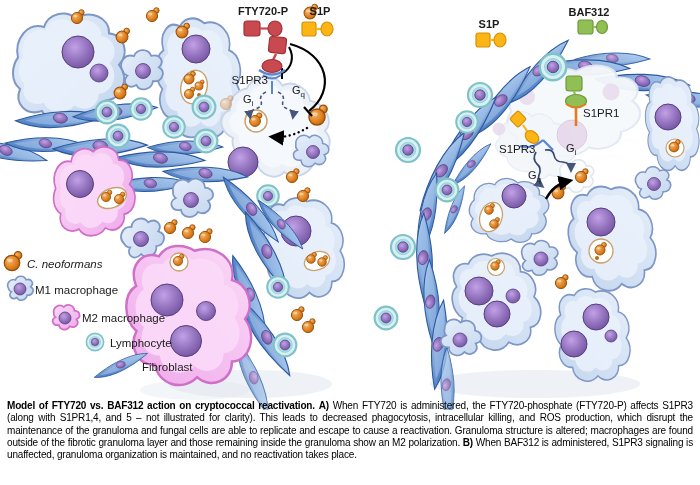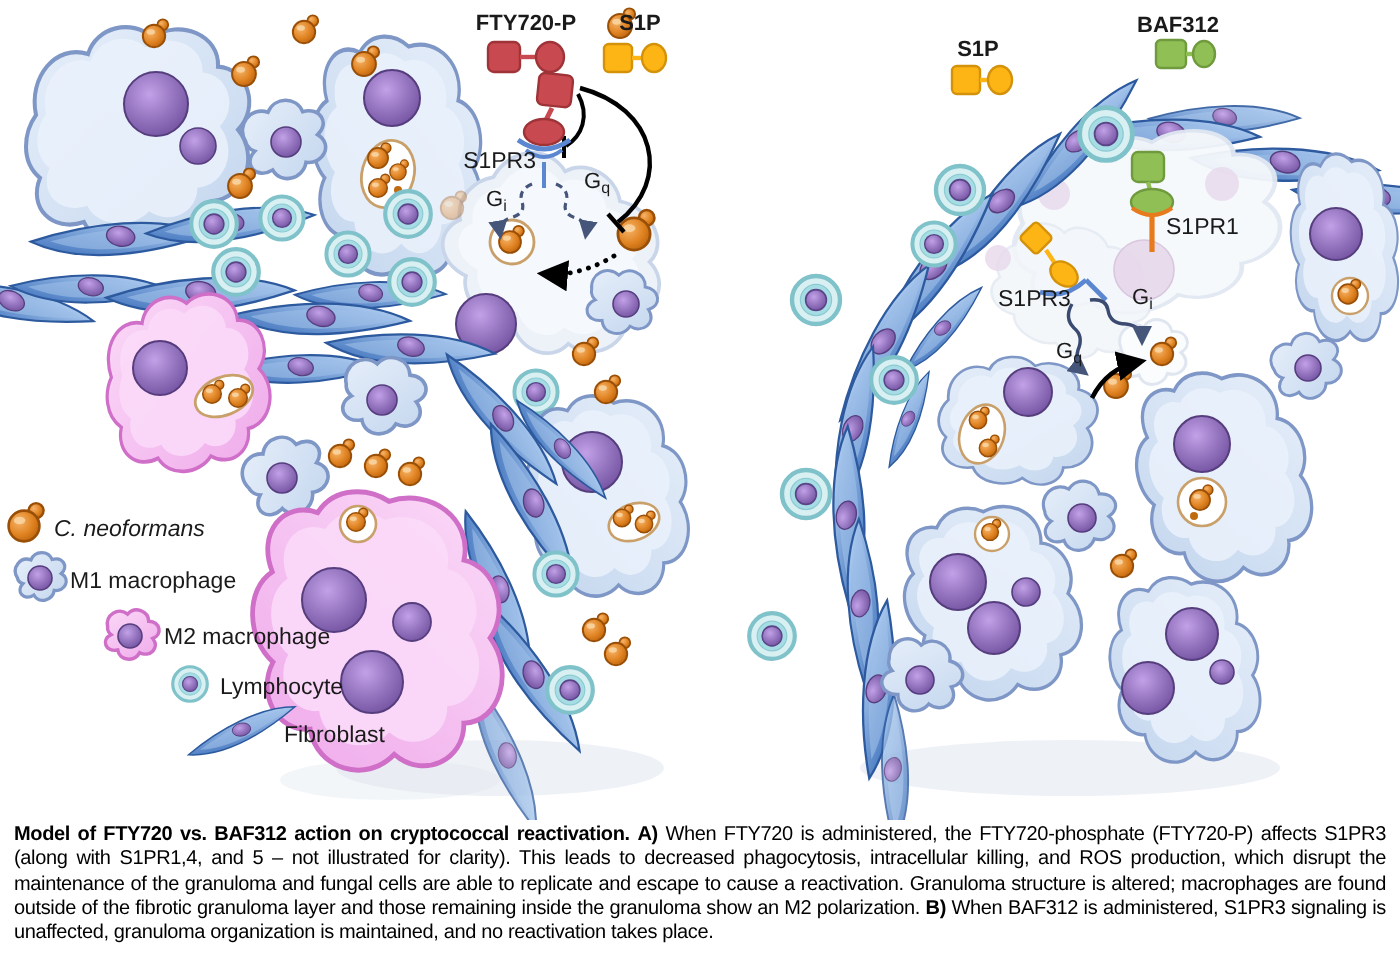--- a/index.html
+++ b/index.html
@@ -2,21 +2,21 @@
 <html><head>
 <meta charset="utf-8">
 <style>
   html,body{margin:0;padding:0;background:#fff;}
   body{width:700px;height:485px;position:relative;overflow:hidden;
        font-family:"Liberation Sans",sans-serif;}
   svg text{font-family:"Liberation Sans",sans-serif;fill:#1a1a1a;}
   .lbl{font-size:11px;}
   .rlbl{font-size:11.5px;}
   .leg{font-size:11.5px;}
-  .caption{position:absolute;left:7px;top:412px;width:686px;
+  .caption{position:absolute;left:7px;top:400px;width:686px;
            font-size:10px;letter-spacing:-0.18px;line-height:12.3px;
            text-align:justify;color:#000;}
 </style>
 </head>
 <body>
 
 
 
 <svg width="700" height="410" viewBox="0 0 700 410">
   <defs>

